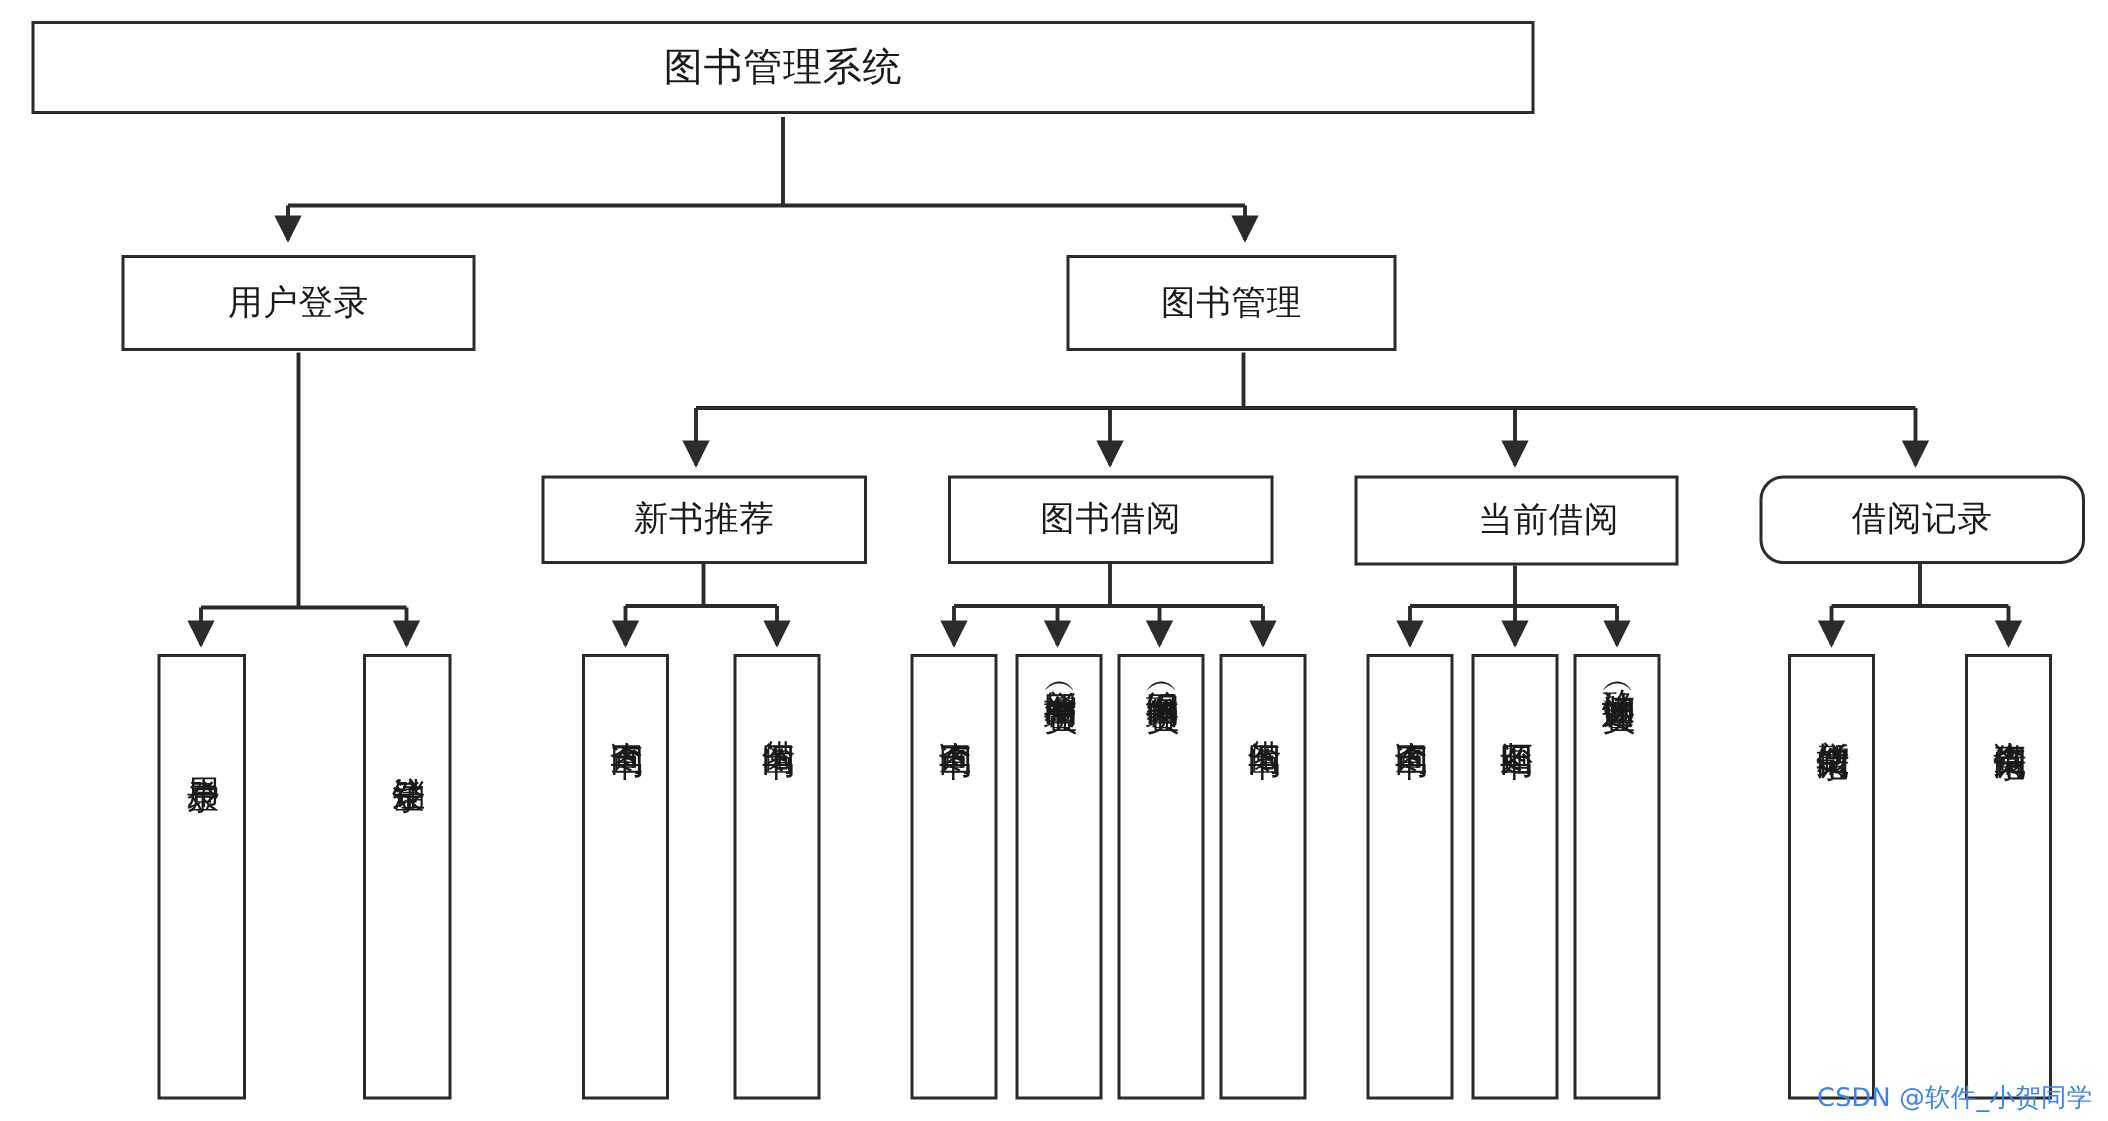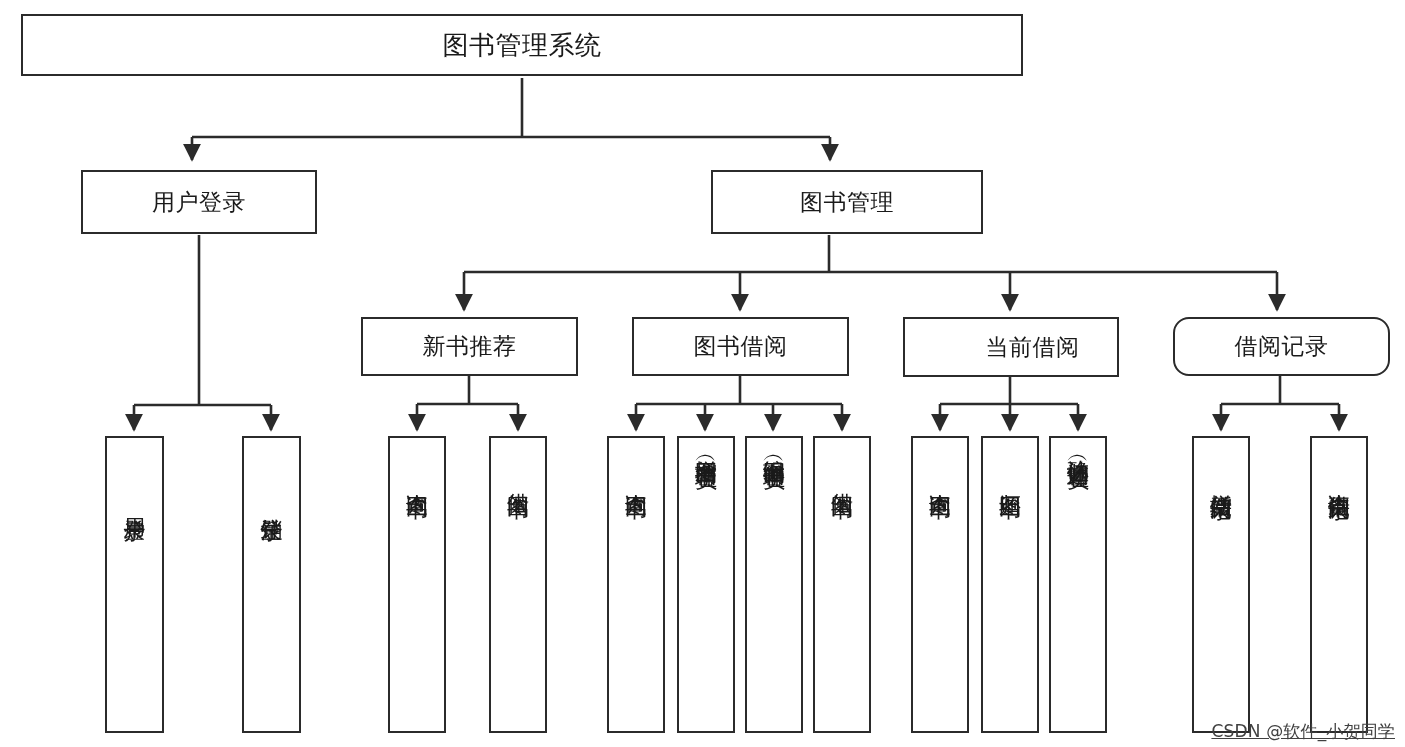--- a/index.html
+++ b/index.html
@@ -70,25 +70,24 @@
     padding-top: 58px;
   }
   .v-node.mid .lbl {
     padding-top: 34px;
   }
   .watermark {
     position: absolute;
     right: 10px;
     bottom: 4px;
     font-size: 17px;
-    color: #404040;
+    color: #3b82f6;
     white-space: nowrap;
     z-index: 6;
     letter-spacing: 0.01em;
-    text-decoration: underline;
   }
 </style>
 </head>
 <body>
 
 <div id="canvas">
 
   <svg id="wires" viewBox="0 0 1405 747" xmlns="http://www.w3.org/2000/svg">
     <defs>
       <marker id="arrow" viewBox="0 0 10 10" refX="9" refY="5" markerWidth="7" markerHeight="7" orient="auto-start-reverse">
@@ -140,21 +139,21 @@
   </svg>
 
   <div class="node h-node" id="node-root" style="left:21px; top:14px; width:1002px; height:62px;">
     <span class="lbl">图书管理系统</span>
   </div>
 
   <div class="node h-node" style="left:81px; top:170px; width:236px; height:64px;">
     <span class="lbl">用户登录</span>
   </div>
 
-  <div class="node h-node" style="left:711px; top:170px; width:272px; height:64px;">
+  <div class="node h-node" style="left:711px; top:170px; width:220px; height:64px;">
     <span class="lbl">图书管理</span>
   </div>
 
   <div class="node h-node" style="left:632px; top:317px; width:217px; height:59px;">
     <span class="lbl">图书借阅</span>
   </div>
 
   <div class="node h-node" style="left:361px; top:317px; width:217px; height:59px;">
     <span class="lbl">新书推荐</span>
   </div>

